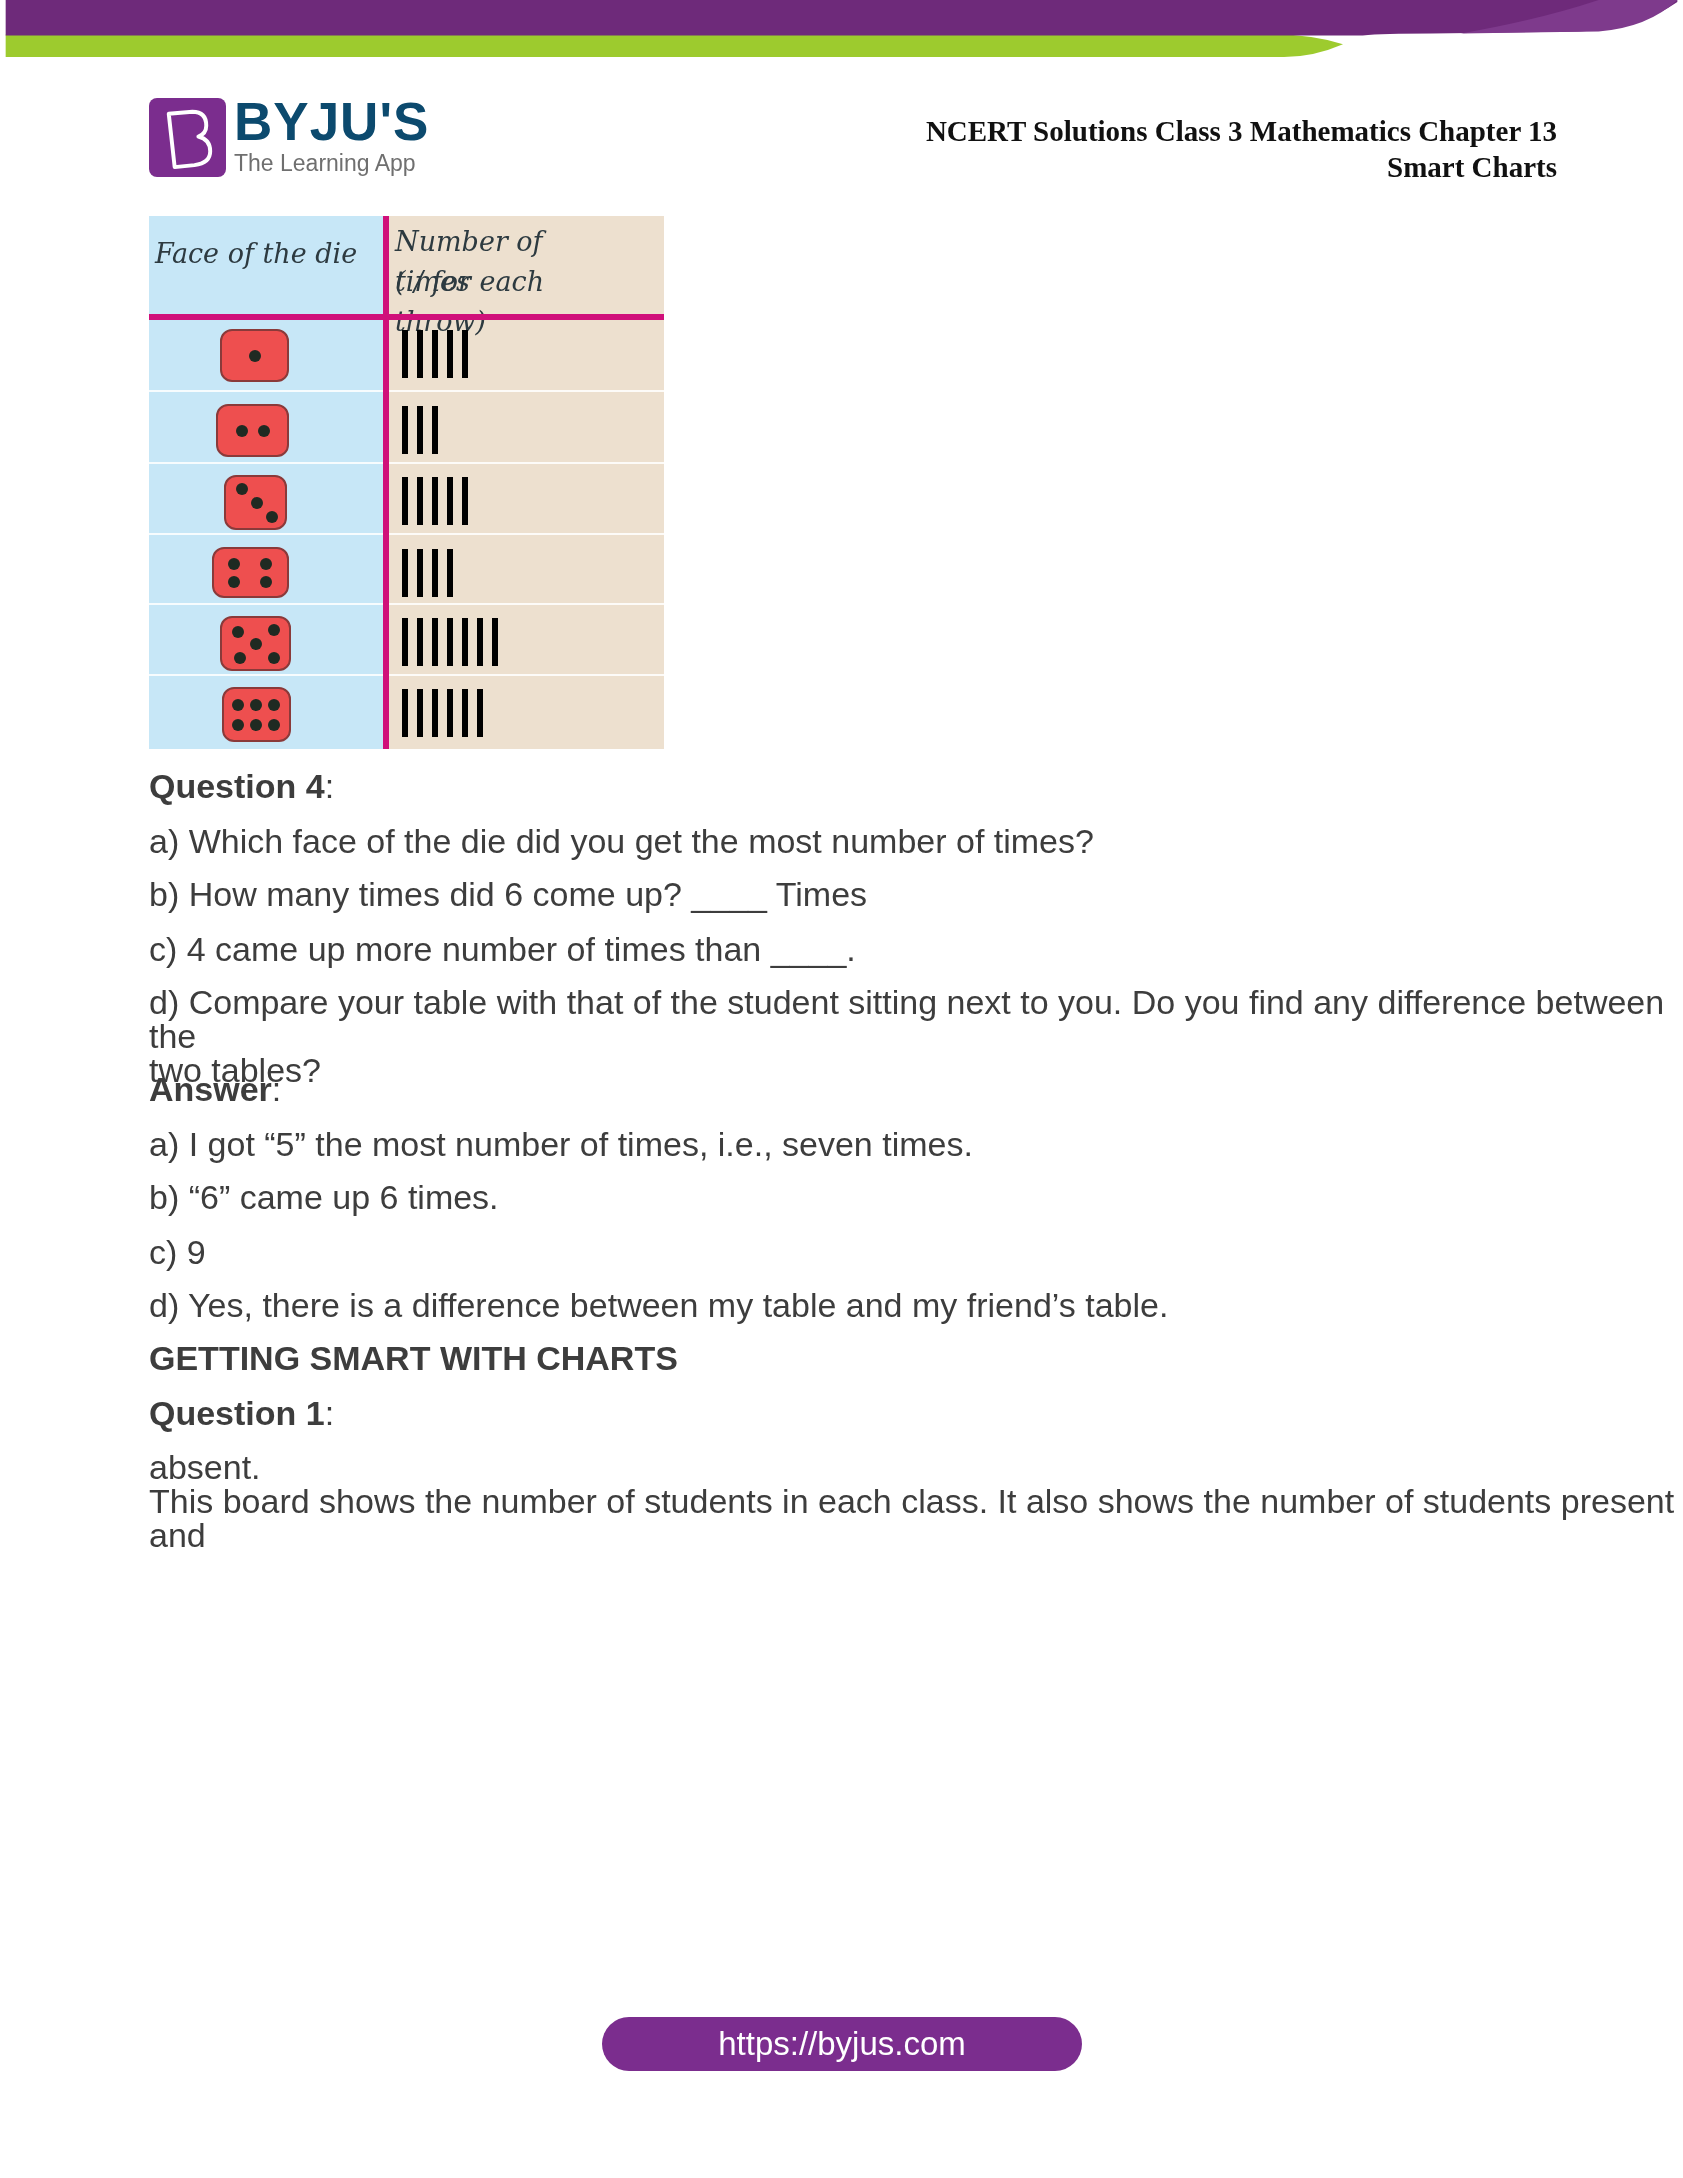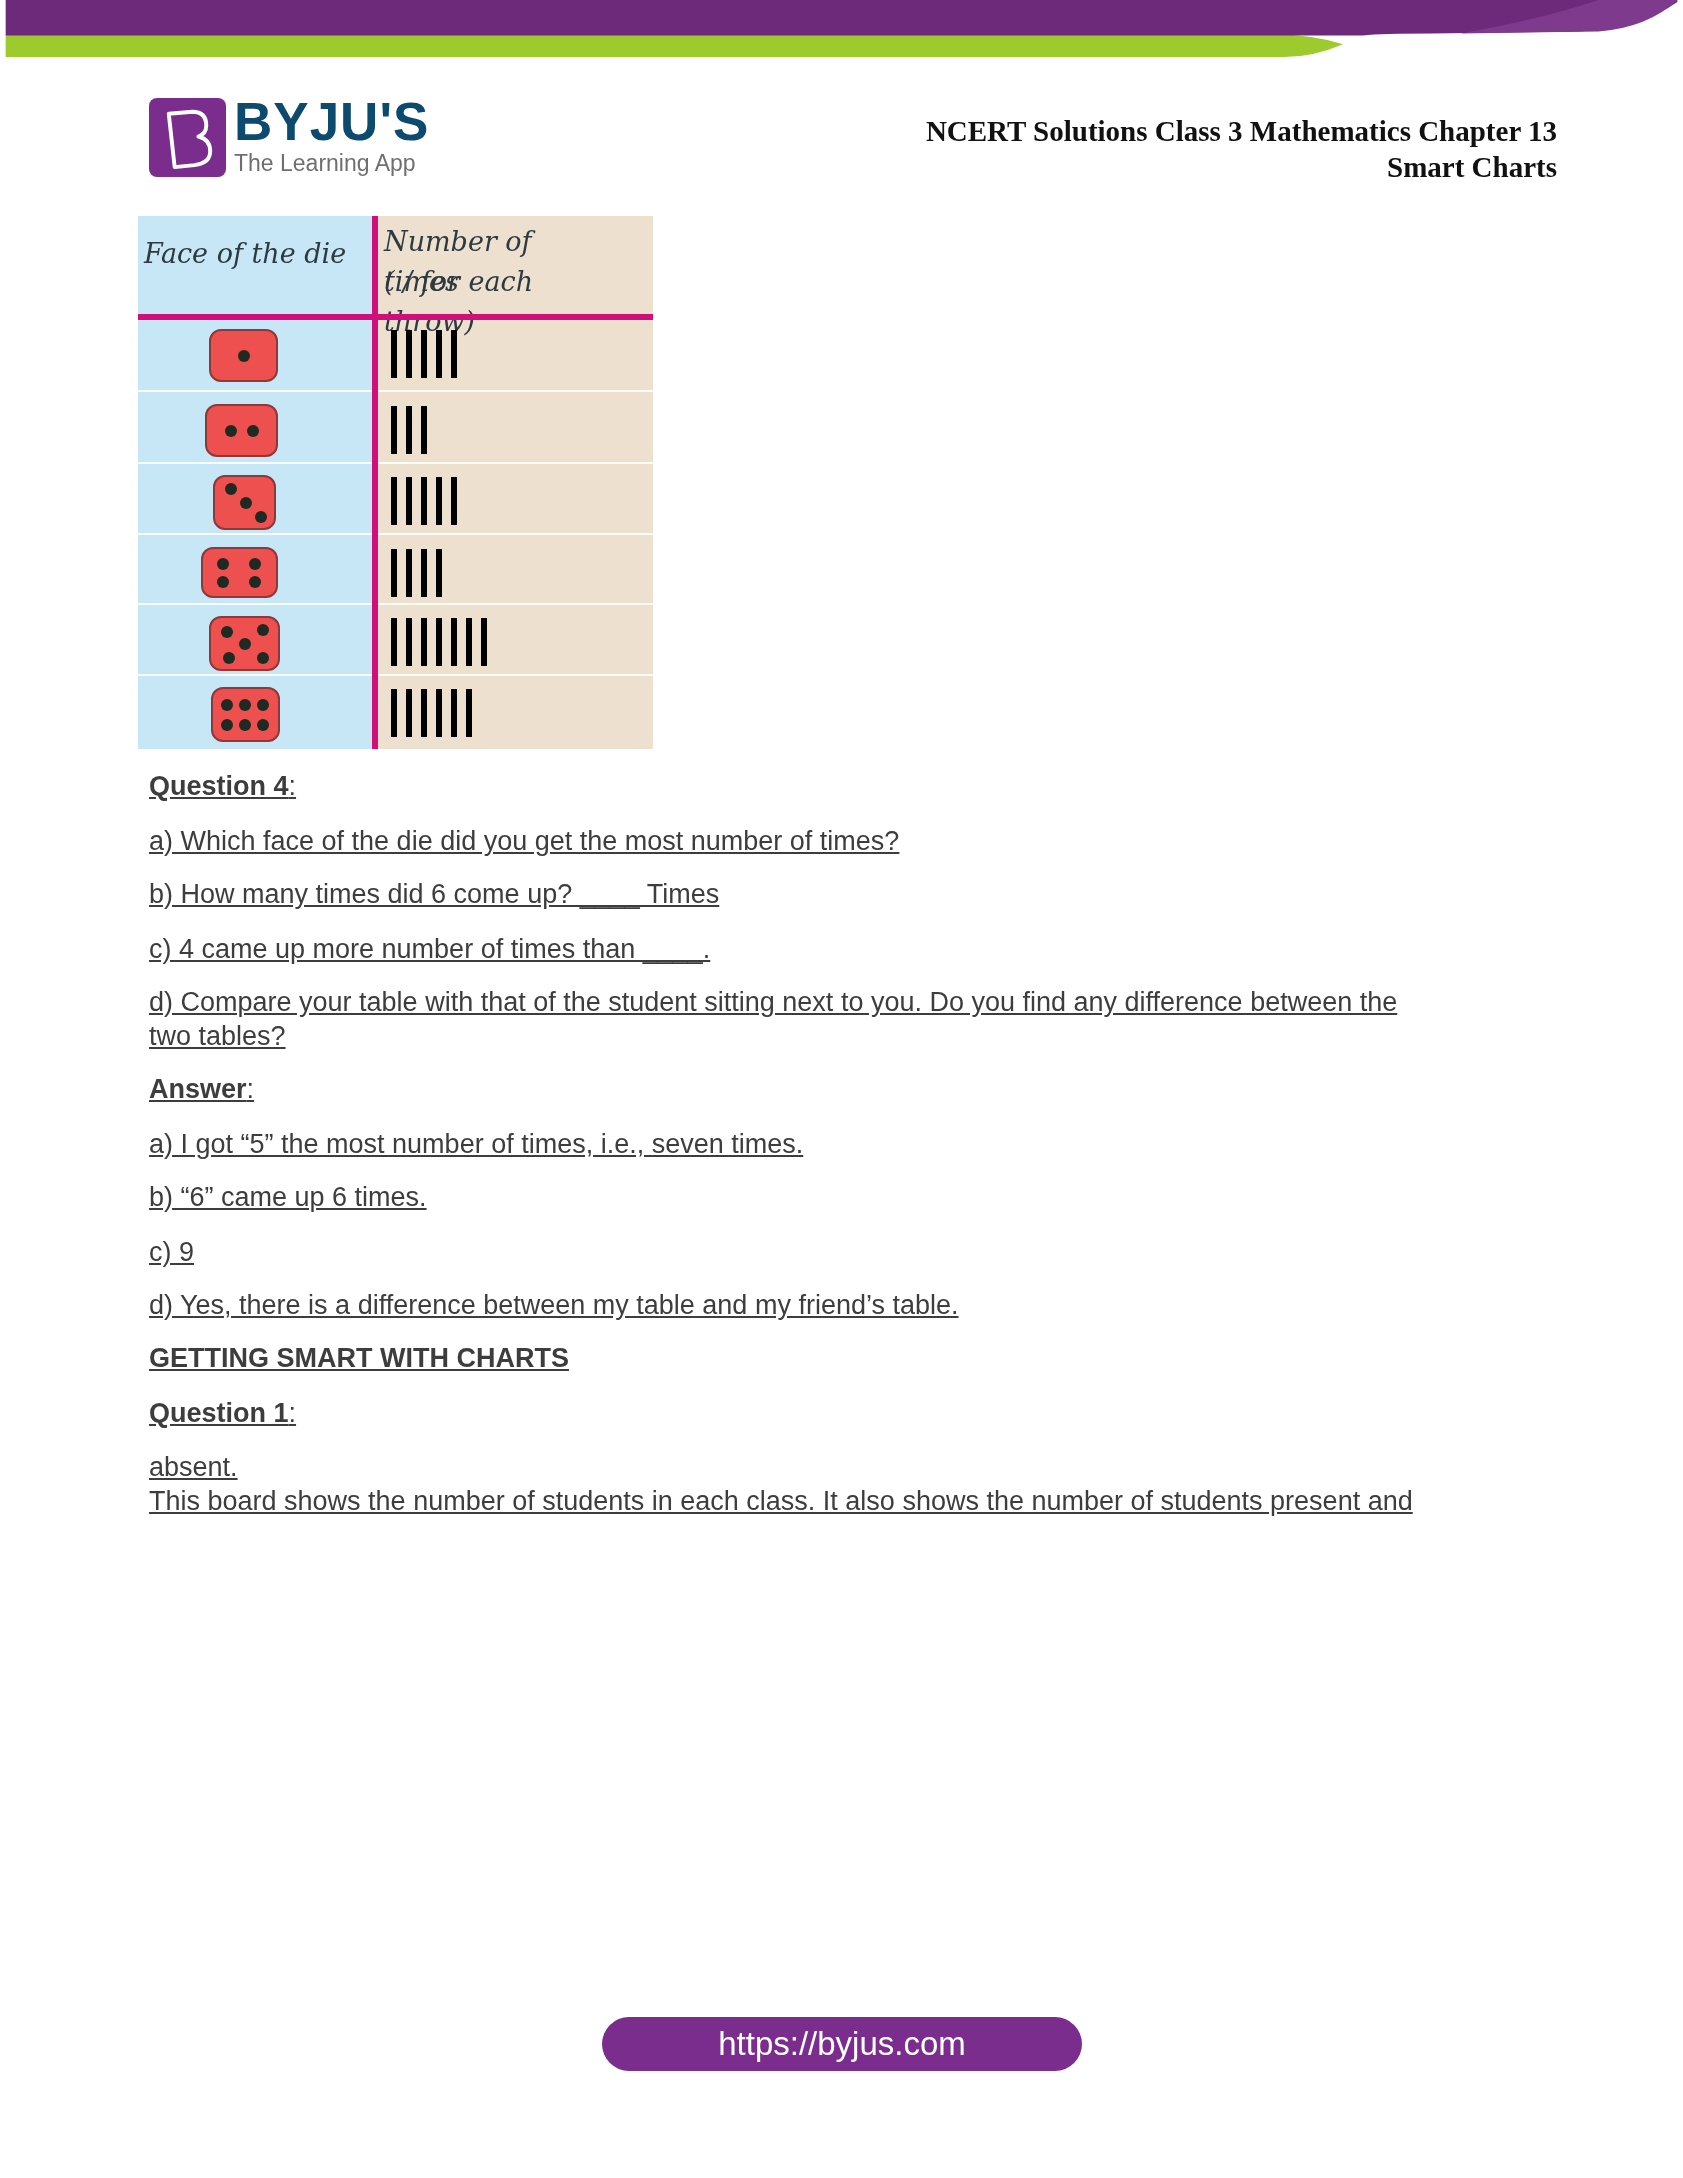--- a/index.html
+++ b/index.html
@@ -6,32 +6,32 @@
   body { width:1683px; height:2178px; position:relative; background:#ffffff; overflow:hidden;
          font-family:"Liberation Sans", sans-serif; color:#3a3a3a; }
   .topbar { position:absolute; left:0; top:0; width:1683px; height:59px; }
   .logo { position:absolute; left:149px; top:97px; display:flex; align-items:center; }
   .logo-box { width:77px; height:79px; background:#7b2d8e; border-radius:8px; position:relative; }
   .logo-box svg { position:absolute; left:0; top:0; }
   .logo-text { margin-left:8px; }
   .logo-name { font-family:"Liberation Sans", sans-serif; font-weight:bold; font-size:53px; color:#0c4a6e; line-height:50px; letter-spacing:1px; }
   .logo-tag { font-size:23px; color:#6f6f6f; line-height:28px; margin-top:2px; }
   .doc-title { position:absolute; right:126px; top:113px; text-align:right; font-family:"Liberation Serif", serif; font-weight:bold; font-size:29px; color:#111; line-height:36px; }
-  .tally-table { position:absolute; left:138px; top:216px; width:453px; height:533px;border-radius:17px; }
+  .tally-table { position:absolute; left:149px; top:216px; width:453px; height:533px;border-radius:17px; }
   .col-left { position:absolute; left:0; top:0; width:234px; height:533px; background:#c7e7f7; }
   .col-right { position:absolute; left:240px; top:0; width:275px; height:533px; background:#ede0cf; }
   .v-div { position:absolute; left:234px; top:0; width:6px; height:533px; background:#d0107a; }
   .h-div { position:absolute; left:0; top:98px; width:515px; height:6px; background:#d0107a; }
   .row-sep { position:absolute; left:0; width:515px; height:2px; background:#ffffff; opacity:0.85; }
   .th { position:absolute; font-family:"DejaVu Serif", serif; font-style:italic; font-size:27px; color:#2d3a40; line-height:40px; }
   .die { position:absolute; width:71px; height:53px; background:#ee4f4f; border-radius:12px; border:2px solid #8a3a3a; box-sizing:border-box; }
   .pip { position:absolute; width:12px; height:12px; background:#1f2a22; border-radius:50%; }
   .tally { position:absolute; left:253px; display:flex; gap:9px; }
   .tally span { display:block; width:6px; height:48px; background:#000; }
-  .text-block { position:absolute; left:149px; font-size:27px; line-height:34px; color:#3d3d3d;text-decoration:underline; }
+  .text-block { position:absolute; left:149px; font-size:34px; line-height:34px; color:#3d3d3d; }
   .bold { font-weight:bold; }
   .footer-pill { position:absolute; left:602px; top:2017px; width:480px; height:54px; background:#7b2d8e; border-radius:28px;
                  color:#ffffff; font-size:33px; text-align:center; line-height:54px; }
 </style>
 </head>
 <body>
 
 <svg class="topbar" width="1683" height="59" viewBox="0 0 1700 60">
   <path d="M0 35 H1290 Q1330 35 1360 45 Q1330 58 1300 58 H0 Z" fill="#9dcb2e"></path>
   <path d="M0 0 H1700 V2 Q1660 30 1600 32 L1450 34 Q1400 34 1380 36 H0 Z" fill="#6e2a7a"></path>

